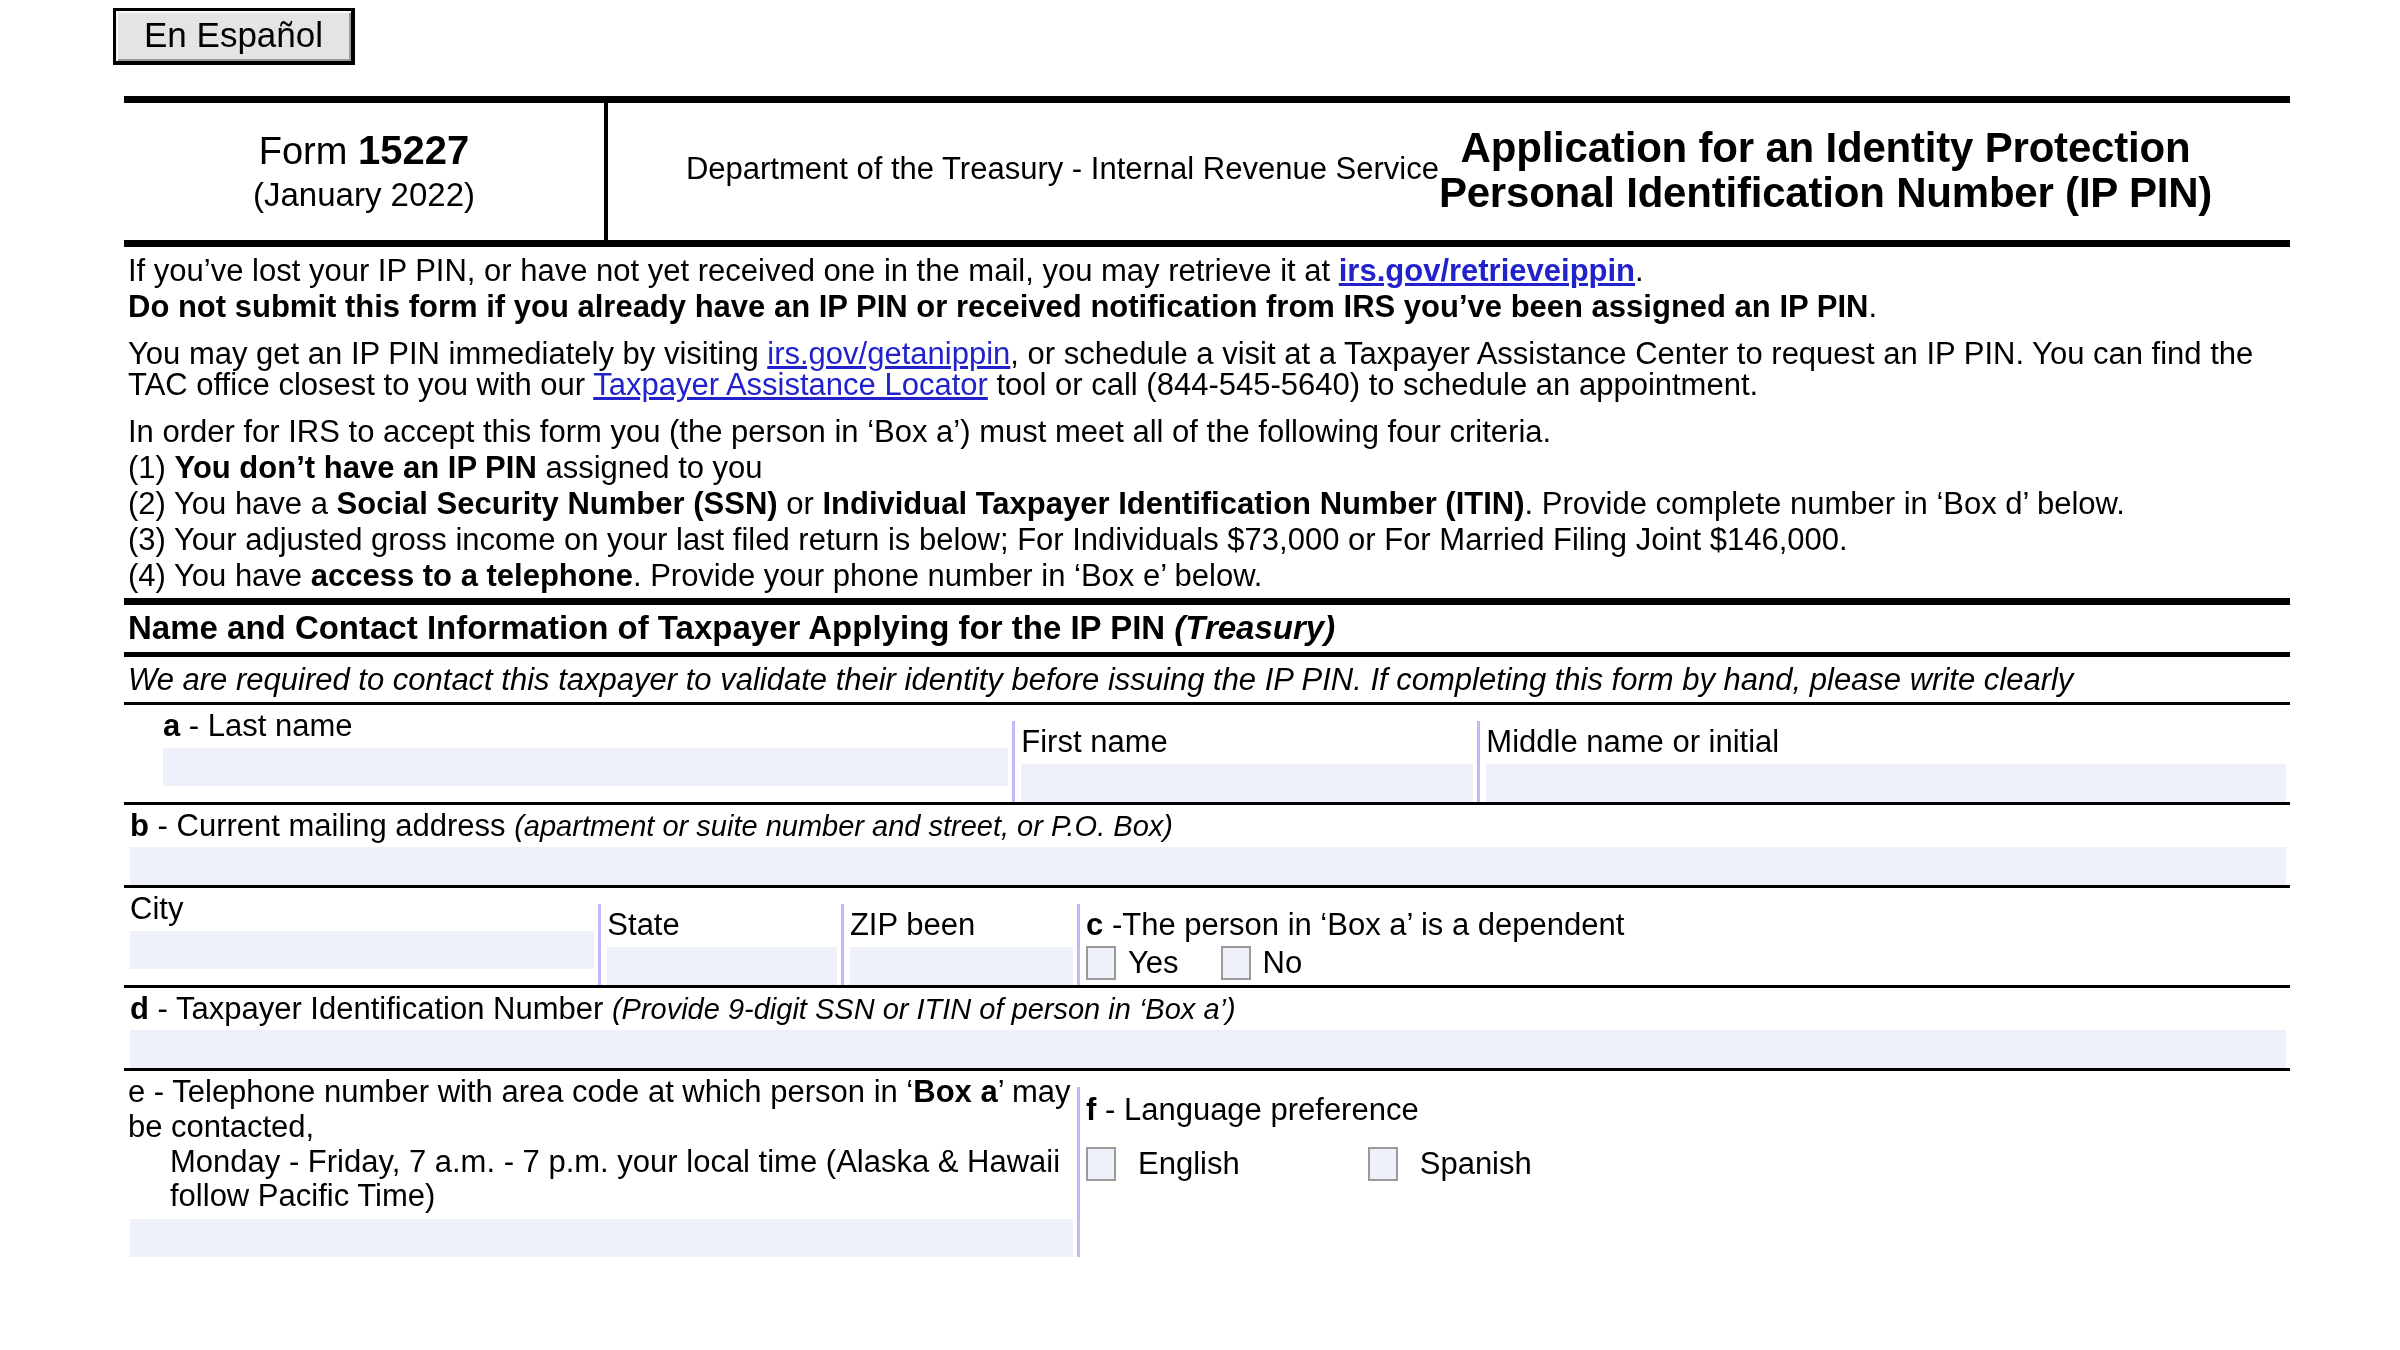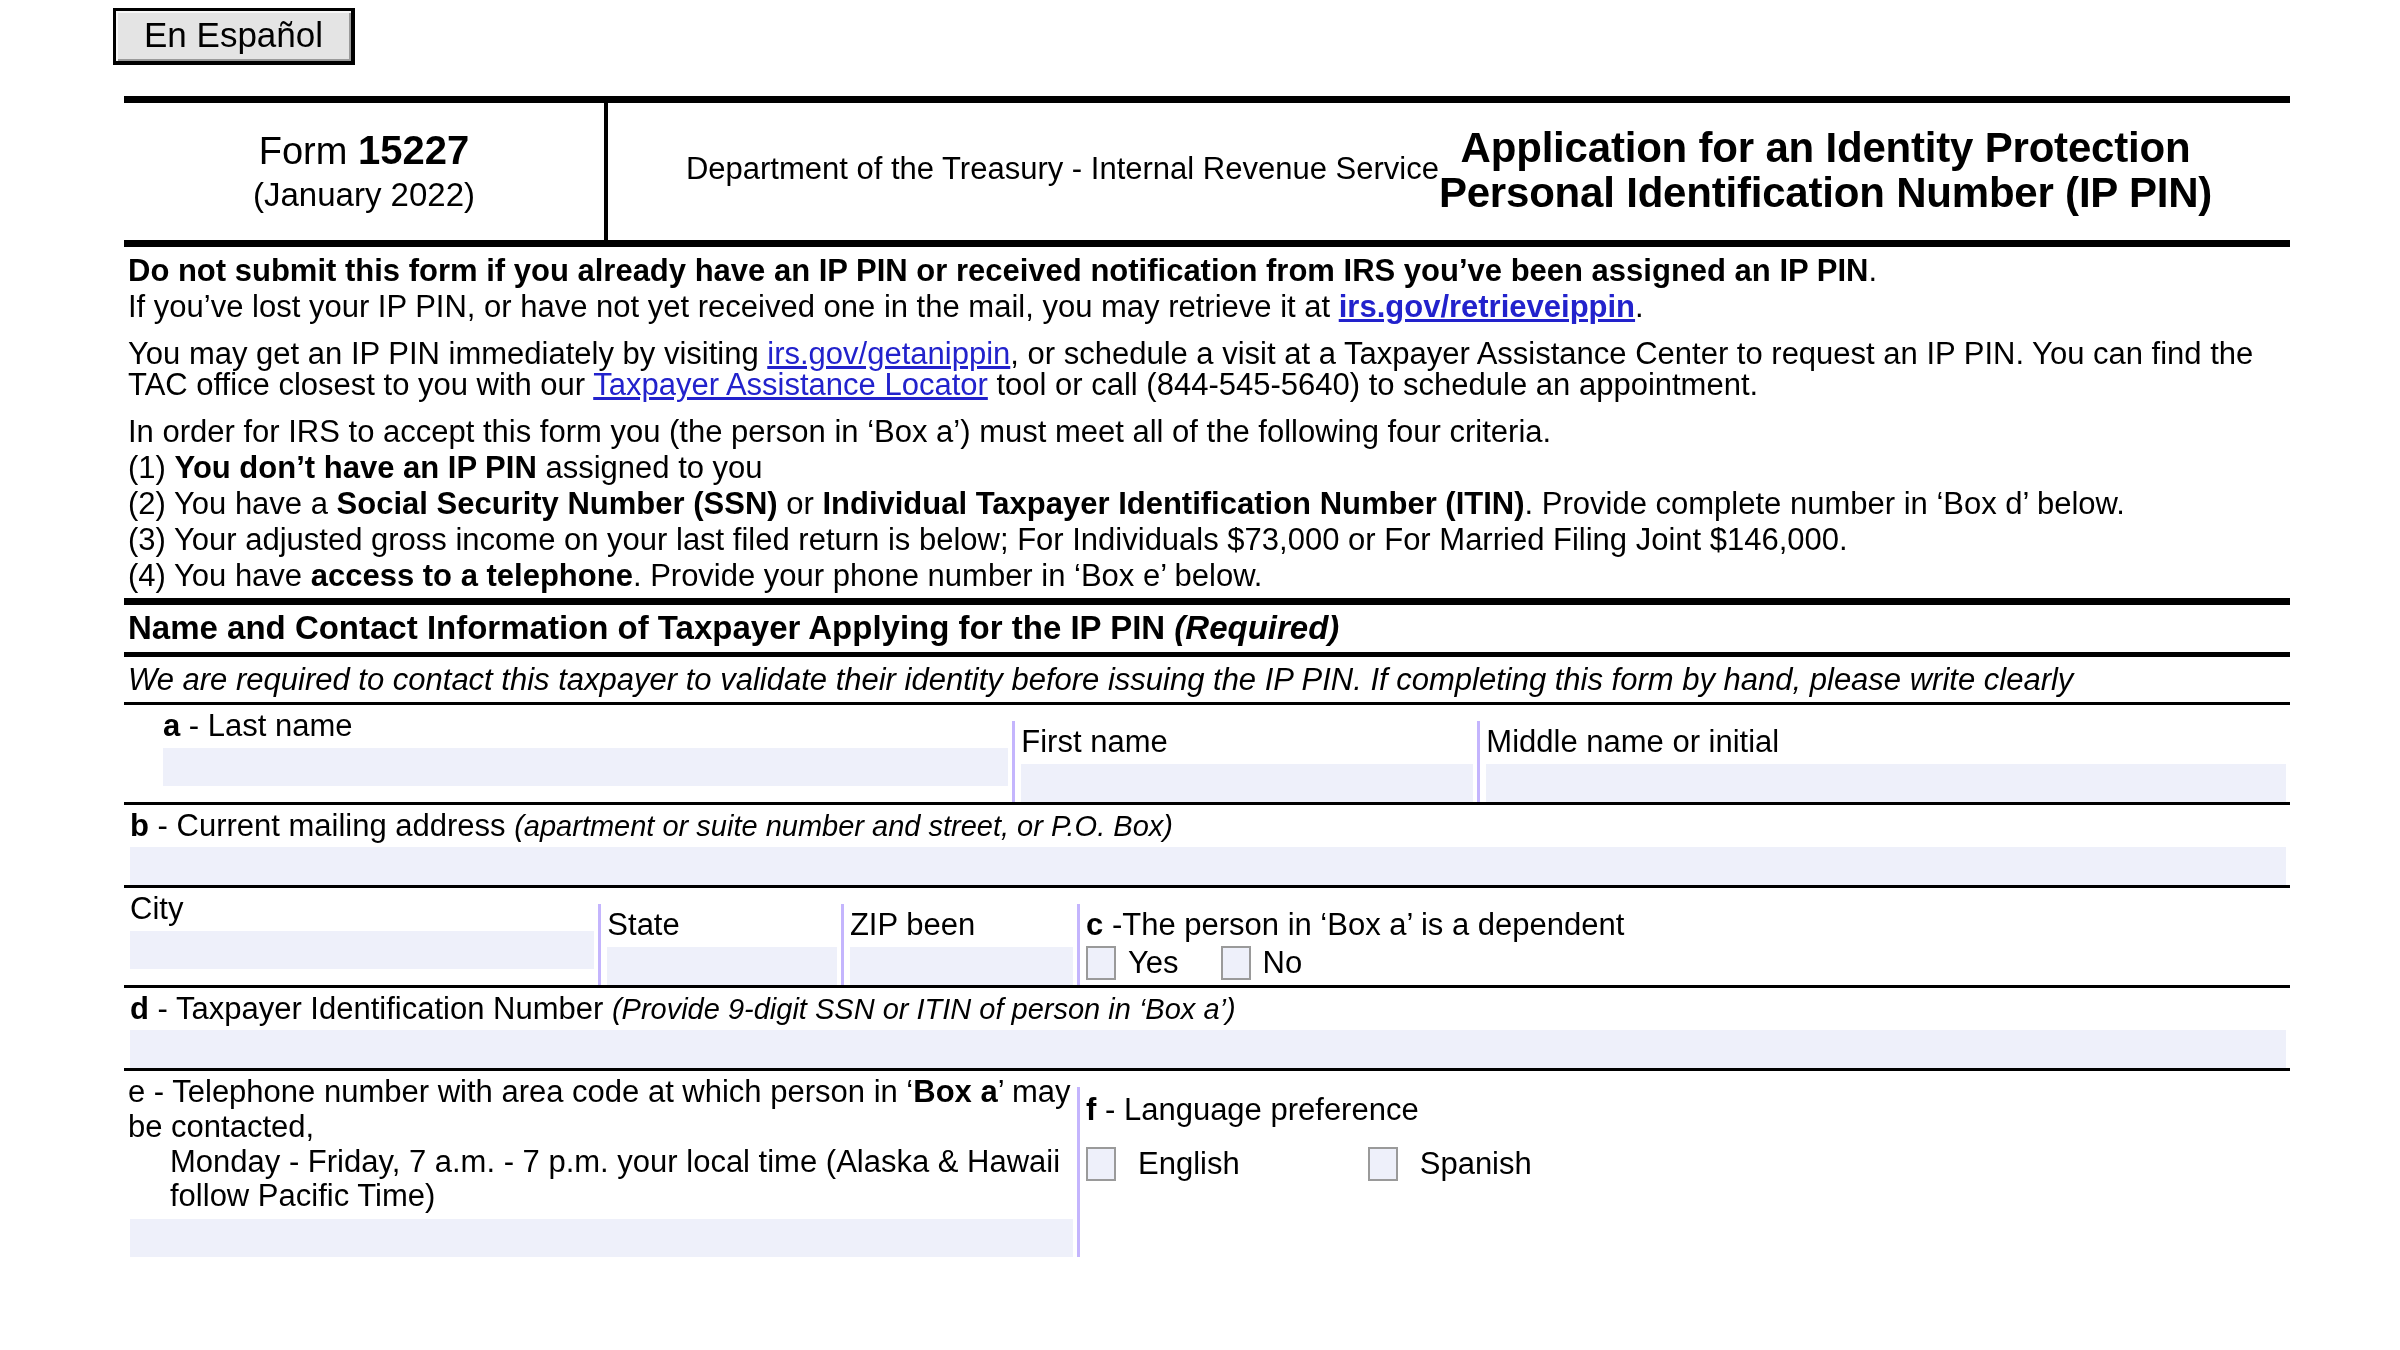--- a/index.html
+++ b/index.html
@@ -234,35 +234,35 @@
         <div class="hdr-title">
           <div>Application for an Identity Protection</div>
           <div>Personal Identification Number (IP PIN)</div>
         </div>
       </div>
     </div>
 
     <div class="rule-thick"></div>
 
     <div class="intro">
+      <p><span>If you’ve lost your IP PIN, or have not yet received one in the mail, you may retrieve it at </span><a class="lnk bold" href="#">irs.gov/retrieveippin</a><span>.</span></p>
       <p><span class="b">Do not submit this form if you already have an IP PIN or received notification from IRS you’ve been assigned an IP PIN</span><span>.</span></p>
-      <p><span>If you’ve lost your IP PIN, or have not yet received one in the mail, you may retrieve it at </span><a class="lnk bold" href="#">irs.gov/retrieveippin</a><span>.</span></p>
       <div class="gap"></div>
       <p><span>You may get an IP PIN immediately by visiting </span><a class="lnk" href="#">irs.gov/getanippin</a><span>, or schedule a visit at a Taxpayer Assistance Center to request an IP PIN. You can find the TAC office closest to you with our </span><a class="lnk" href="#">Taxpayer Assistance Locator</a><span> tool or call (844-545-5640) to schedule an appointment.</span></p>
       <div class="gap"></div>
       <p>In order for IRS to accept this form you (the person in ‘Box a’) must meet all of the following four criteria.</p>
       <p><span>(1) </span><span class="b">You don’t have an IP PIN</span><span> assigned to you</span></p>
       <p><span>(2) </span><span>You have a </span><span class="b">Social Security Number (SSN)</span><span> or </span><span class="b">Individual Taxpayer Identification Number (ITIN)</span><span>. Provide complete number in ‘Box d’ below.</span></p>
       <p><span>(3) </span><span>Your adjusted gross income on your last filed return is below; For Individuals $73,000 or For Married Filing Joint $146,000.</span></p>
       <p><span>(4) </span><span>You have </span><span class="b">access to a telephone</span><span>. Provide your phone number in ‘Box e’ below.</span></p>
     </div>
 
     <div class="rule-thick"></div>
 
-    <div class="sect-title"><span>Name and Contact Information of Taxpayer Applying for the IP PIN </span><span class="req">(Required)</span></div>
+    <div class="sect-title"><span>Name and Contact Information of Taxpayer Applying for the IP PIN </span><span class="req">(Treasury)</span></div>
 
     <div class="rule-med"></div>
 
     <div class="note-line">We are required to contact this taxpayer to validate their identity before issuing the IP PIN. If completing this form by hand, please write clearly</div>
 
     <div class="rule-thin"></div>
 
     <div class="row row-names">
       <div class="cell">
         <div class="cell-label"><span class="ltr">a</span><span> - </span><span>Last name</span></div>

